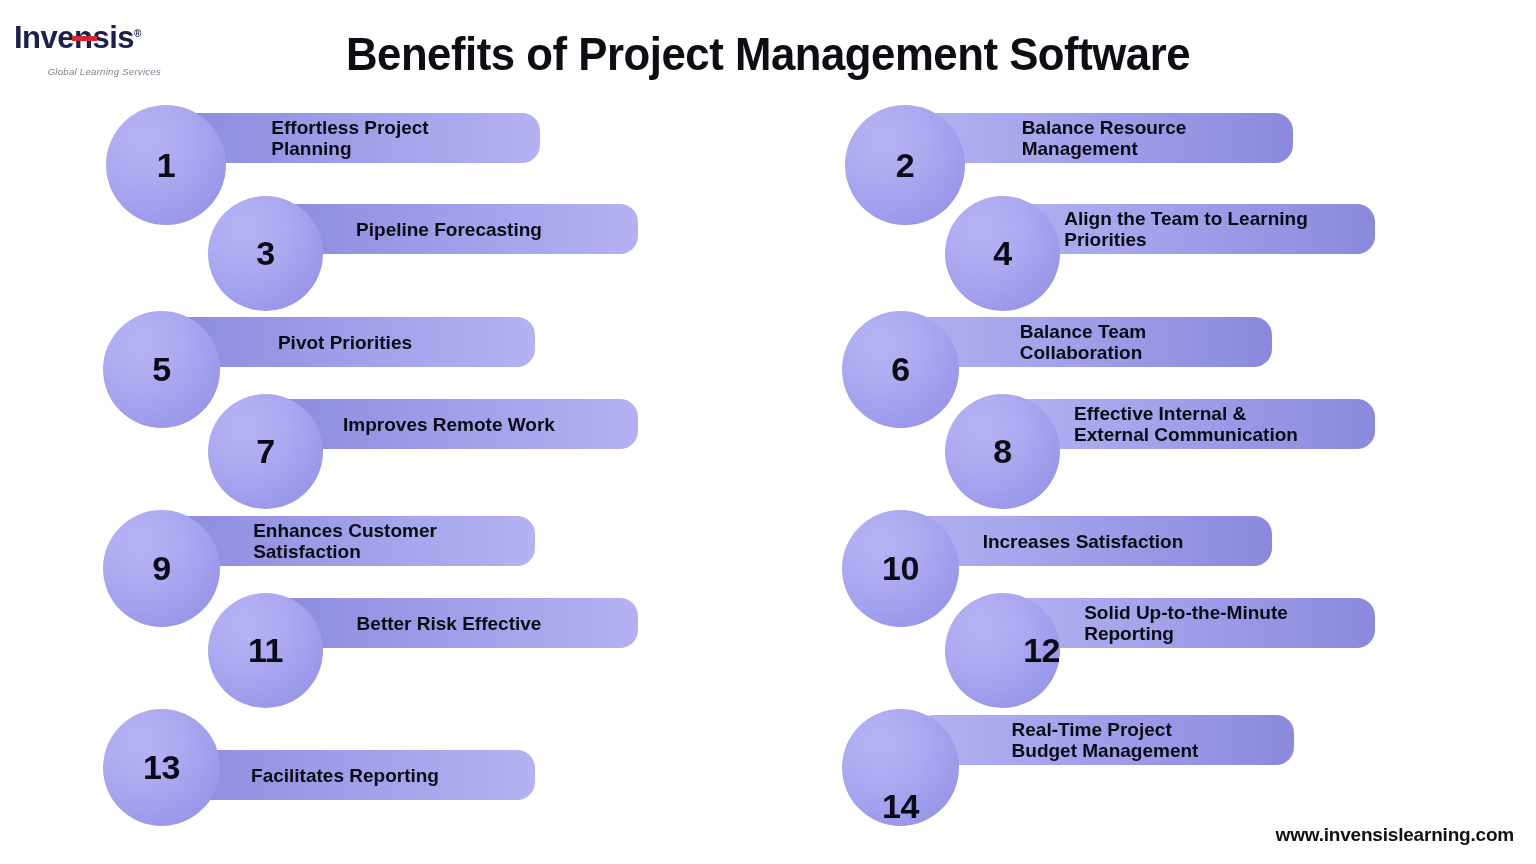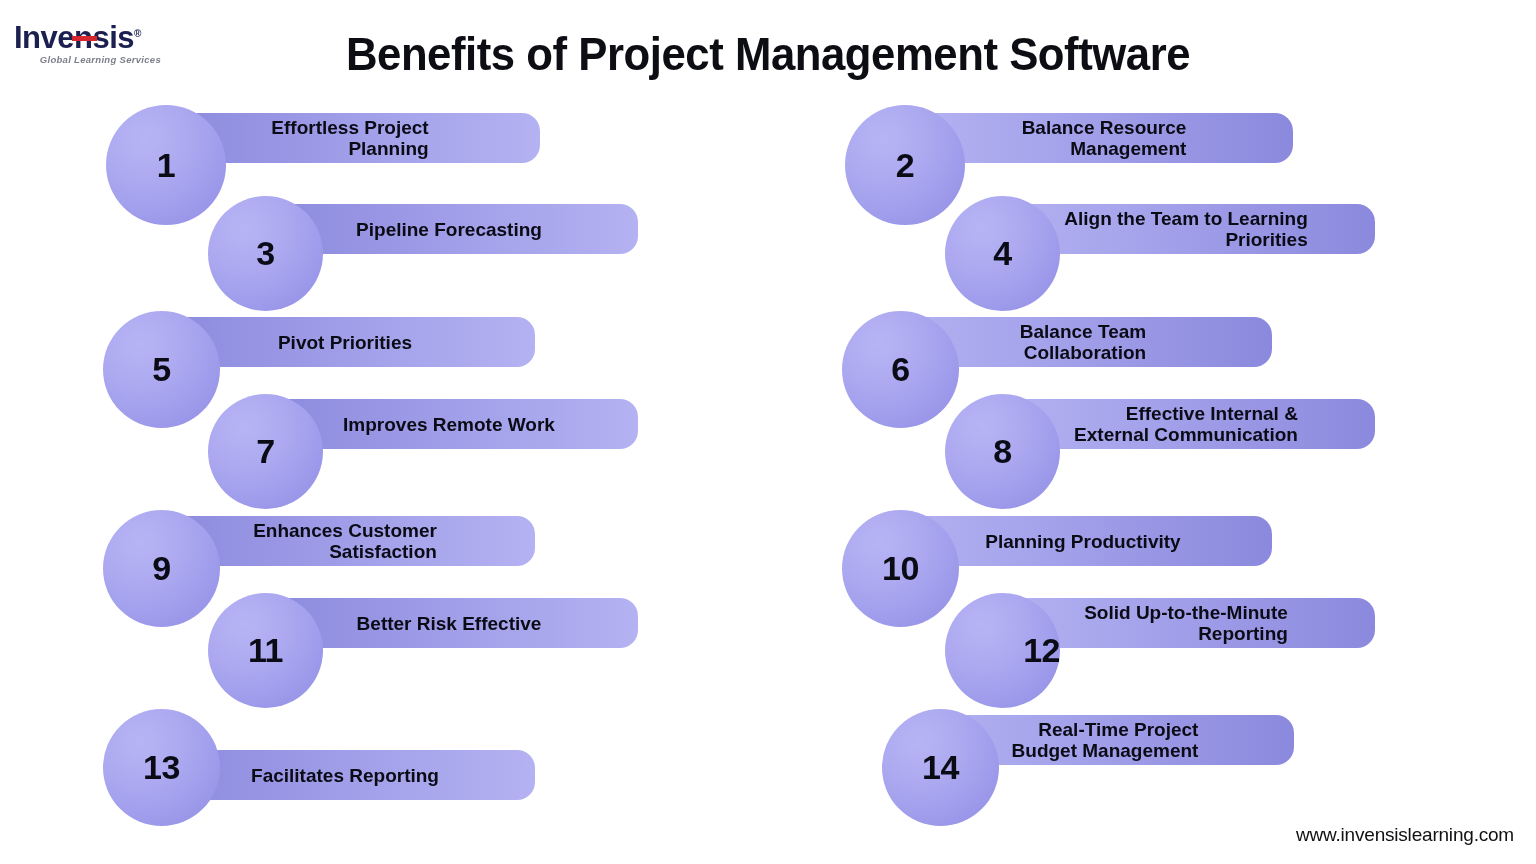--- a/index.html
+++ b/index.html
@@ -48,26 +48,26 @@
   .logo-reg {
     font-size: 10px;
     vertical-align: super;
     font-weight: bold;
     color: #1b2050;
   }
   .logo-tag {
     display: block;
     font-family: "Liberation Sans", sans-serif;
     font-style: italic;
-    font-weight: bold;
+    font-weight: normal;
     font-size: 9.5px;
     color: #7c7f8c;
     letter-spacing: 0.3px;
     text-align: right;
-    margin-top: 1px;
+    margin-top: 13px;
     padding-right: 3px;
   }
 
   
   .title {
     position: absolute;
     left: 0;
     top: 26px;
     width: 1536px;
     text-align: center;
@@ -93,21 +93,21 @@
   }
   .bar.left-col  { background: linear-gradient(90deg, #8b89dd 0%, #9e9ce7 45%, #b4b2f2 100%); }
   .bar.right-col { background: linear-gradient(90deg, #b4b2f2 0%, #9e9ce7 55%, #8b89dd 100%); }
 
   .bar-label {
     font-family: "Liberation Sans", sans-serif;
     font-weight: bold;
     font-size: 19px;
     line-height: 21px;
     color: #0b0b16;
-    text-align: right;
+    text-align: left;
     white-space: pre-line;
     padding: 0 10px;
     position: relative;
     z-index: 1;
   }
 
   .circle {
     position: absolute;
     border-radius: 50%;
     background: radial-gradient(circle at 32% 28%, #b7b4f5 0%, #aba8f0 40%, #9b98ea 75%, #9390e6 100%);
@@ -123,21 +123,21 @@
     color: #0b0b16;
     letter-spacing: -0.5px;
   }
 
   
   .footer {
     position: absolute;
     right: 22px;
     bottom: 18px;
     font-family: "Liberation Sans", sans-serif;
-    font-weight: normal;
+    font-weight: bold;
     font-size: 19px;
     color: #111114;
     letter-spacing: -0.2px;
   }
 </style>
 </head>
 <body>
 
 <div class="canvas">
 
@@ -222,21 +222,21 @@
         <div class="bar left-col" style="left: 155px; top: 516px; width: 380px;">
           <div class="bar-label">Enhances Customer
 Satisfaction</div>
         </div>
         <div class="circle" style="left: 103px; top: 510px; width: 117px; height: 117px;">
           <span class="circle-num">9</span>
         </div>
       </div>
       <div class="item">
         <div class="bar right-col" style="left: 894px; top: 516px; width: 378px;">
-          <div class="bar-label">Planning Productivity</div>
+          <div class="bar-label">Increases Satisfaction</div>
         </div>
         <div class="circle" style="left: 842px; top: 510px; width: 117px; height: 117px;">
           <span class="circle-num">10</span>
         </div>
       </div>
       <div class="item">
         <div class="bar left-col" style="left: 260px; top: 598px; width: 378px;">
           <div class="bar-label">Better Risk Effective</div>
         </div>
         <div class="circle" style="left: 208px; top: 593px; width: 115px; height: 115px; align-items: center;">
@@ -258,21 +258,21 @@
         </div>
         <div class="circle" style="left: 103px; top: 709px; width: 117px; height: 117px;">
           <span class="circle-num">13</span>
         </div>
       </div>
       <div class="item">
         <div class="bar right-col" style="left: 916px; top: 715px; width: 378px;">
           <div class="bar-label">Real-Time Project
 Budget Management</div>
         </div>
-        <div class="circle" style="left: 882px; top: 709px; width: 117px; height: 117px;">
+        <div class="circle" style="left: 842px; top: 709px; width: 117px; height: 117px; align-items: flex-end;">
           <span class="circle-num">14</span>
         </div>
       </div>
     </div>
 
   <div class="footer">www.invensislearning.com</div>
 
 </div>
 
 </body></html>

